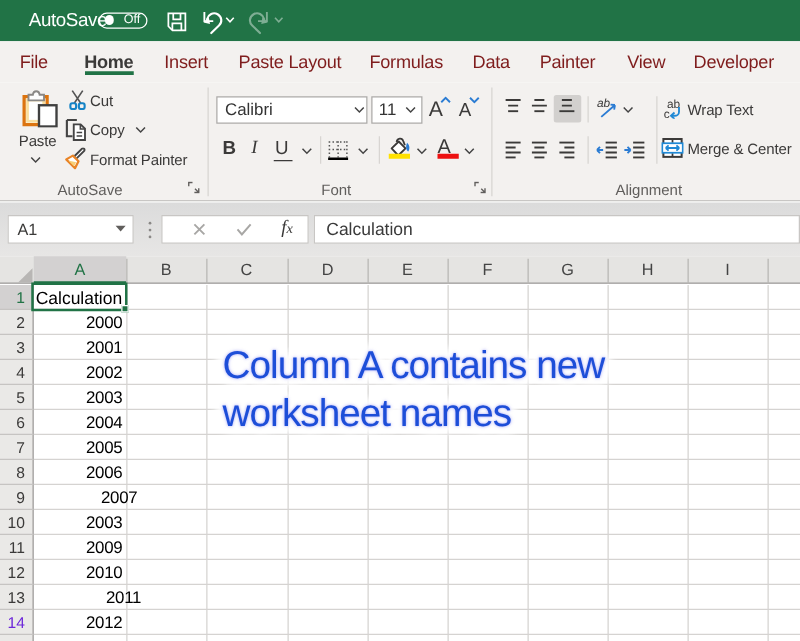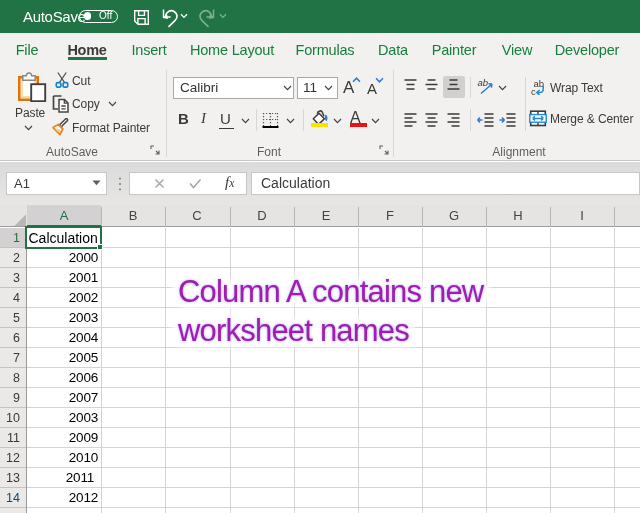--- a/index.html
+++ b/index.html
@@ -7,21 +7,21 @@
   body { font-family:"Liberation Sans", sans-serif; position:relative; background:#fff; }
   .abs { position:absolute; }
   
   #titlebar { left:0; top:0; width:640px; height:33px; background:#217346; }
   #autosave { left:23px; top:9px; color:#fff; font-size:15px; line-height:15px; letter-spacing:-0.3px; }
   #toggle { left:79px; top:10px; width:39px; height:13px; border:1.3px solid #fff; border-radius:7px; }
   #toggle .knob { position:absolute; left:3.5px; top:1.4px; width:7.6px; height:7.6px; border-radius:50%; background:#fff; }
   #toggle .off { position:absolute; left:19px; top:0px; color:#fff; font-size:10px; line-height:10.5px; }
   
   #tabrow { left:0; top:33px; width:640px; height:33px; background:#f3f1ef; }
-  .tab { position:absolute; top:9px; transform:translateX(-50%); font-size:14.5px; color:#15803d; letter-spacing:-0.2px; white-space:nowrap; }
+  .tab { position:absolute; top:9px; transform:translateX(-50%); font-size:14.5px; color:#7f1d1d; letter-spacing:-0.2px; white-space:nowrap; }
   #hometab { font-weight:bold; color:#3b3a39; letter-spacing:-0.3px; }
   #tabline { left:68px; top:57px; width:39px; height:3px; background:#217346; }
   
   #ribbon { left:0; top:66px; width:640px; height:95px; background:#f3f1ef; border-bottom:1px solid #c8c6c4; }
   .gsep { position:absolute; top:4px; width:1px; height:87px; background:#d8d5d2; }
   .glabel { position:absolute; top:79px; transform:translateX(-50%); font-size:12px; color:#605e5c; white-space:nowrap; }
   .rtext { position:absolute; font-size:12px; color:#3b3a39; white-space:nowrap; letter-spacing:-0.1px; }
   .combo { position:absolute; background:#fff; border:1px solid #aaa8a6; }
   .selbg { position:absolute; background:#d2d0ce; border-radius:2px; }
   
@@ -31,21 +31,21 @@
   #sheet { left:0; top:205px; width:640px; height:308px; background:#fff; }
   #colhdr { position:absolute; left:0; top:0; width:640px; height:22px; background:#e5e4e2; border-bottom:1px solid #9d9b99; }
   .chsep { position:absolute; top:2px; width:1px; height:20px; background:#b7b5b3; }
   .chl { position:absolute; top:3px; transform:translateX(-50%); font-size:13px; color:#444; }
   #rowhdr { position:absolute; left:0; top:23px; width:27px; height:285px; background:#eae9e7; border-right:1px solid #9d9b99; }
   .rn { position:absolute; right:6px; width:20px; text-align:right; font-size:12.5px; color:#3b3a39; line-height:20px; }
   .rsep { position:absolute; left:0; width:26px; height:1px; background:#c6c4c2; }
   .gv { position:absolute; top:23px; width:1px; height:285px; background:#d5d3d1; }
   .gh { position:absolute; left:27px; width:613px; height:1px; background:#d5d3d1; }
   .yr { position:absolute; width:70px; text-align:right; font-size:13.5px; color:#000; line-height:20px; letter-spacing:-0.2px; }
-  #note { position:absolute; left:178px; top:67px; font-size:31px; line-height:39px; color:#a21caf; letter-spacing:-0.8px;
+  #note { position:absolute; left:178px; top:67px; font-size:31px; line-height:39px; color:#1d4ed8; letter-spacing:-0.8px;
           text-shadow:0 0 2.5px rgba(60,60,240,.5),0 0 2px #fff,0 0 3px #fff,0 0 4px #fff,0 0 5px #fff,0 0 6px #fff,0 0 8px #fff,0 0 10px #fff,2px 2px 6px #fff,-2px 2px 6px #fff,2px -2px 6px #fff,-2px -2px 6px #fff,4px 0 7px #fff,-4px 0 7px #fff,0 4px 7px #fff,0 -4px 7px #fff,4px 4px 8px #fff,-4px -4px 8px #fff,4px -4px 8px #fff,-4px 4px 8px #fff,6px 2px 9px #fff,-6px -2px 9px #fff,2px 6px 9px #fff,-2px -6px 9px #fff; }
 </style>
 </head>
 <body>
   <div class="abs" id="titlebar">
     <span class="abs" id="autosave">AutoSave</span>
     <span class="abs" id="toggle">
       <span class="knob"></span>
       <span class="off">Off</span>
     </span>
@@ -69,21 +69,21 @@
     </svg>
     <svg class="abs" style="left:219px;top:13px;opacity:.42" width="8" height="6" viewBox="0 0 8 6">
       <path d="M1 1.2 L4 4.4 L7 1.2" fill="none" stroke="#fff" stroke-width="1.3"></path>
     </svg>
   </div>
 
   <div class="abs" id="tabrow">
     <span class="tab" style="left:27px">File</span>
     <span class="tab" id="hometab" style="left:87px">Home</span>
     <span class="tab" style="left:149px">Insert</span>
-    <span class="tab" style="left:232px">Home Layout</span>
+    <span class="tab" style="left:232px">Paste Layout</span>
     <span class="tab" style="left:325px">Formulas</span>
     <span class="tab" style="left:393px">Data</span>
     <span class="tab" style="left:454px">Painter</span>
     <span class="tab" style="left:517px">View</span>
     <span class="tab" style="left:587px">Developer</span>
   </div>
   <div class="abs" id="tabline"></div>
 
   <div class="abs" id="ribbon">
 
@@ -302,21 +302,21 @@
       <span class="rn" style="top:60px;color:#3b3a39">4</span>
       <span class="rn" style="top:80px;color:#3b3a39">5</span>
       <span class="rn" style="top:100px;color:#3b3a39">6</span>
       <span class="rn" style="top:120px;color:#3b3a39">7</span>
       <span class="rn" style="top:140px;color:#3b3a39">8</span>
       <span class="rn" style="top:160px;color:#3b3a39">9</span>
       <span class="rn" style="top:180px;color:#3b3a39">10</span>
       <span class="rn" style="top:200px;color:#3b3a39">11</span>
       <span class="rn" style="top:220px;color:#3b3a39">12</span>
       <span class="rn" style="top:240px;color:#3b3a39">13</span>
-      <span class="rn" style="top:260px;color:#0c4a6e">14</span>
+      <span class="rn" style="top:260px;color:#6d28d9">14</span>
       <div class="rsep" style="top:19px"></div>
       <div class="rsep" style="top:39px"></div>
       <div class="rsep" style="top:59px"></div>
       <div class="rsep" style="top:79px"></div>
       <div class="rsep" style="top:99px"></div>
       <div class="rsep" style="top:119px"></div>
       <div class="rsep" style="top:139px"></div>
       <div class="rsep" style="top:159px"></div>
       <div class="rsep" style="top:179px"></div>
       <div class="rsep" style="top:199px"></div>
@@ -352,25 +352,25 @@
     </div>
     <div id="cells">
       <span class="abs" style="left:28.5px;top:23px;font-size:14px;color:#000;line-height:20px">Calculation</span>
       <span class="yr" style="left:28px;top:43px">2000</span>
       <span class="yr" style="left:28px;top:63px">2001</span>
       <span class="yr" style="left:28px;top:83px">2002</span>
       <span class="yr" style="left:28px;top:103px">2003</span>
       <span class="yr" style="left:28px;top:123px">2004</span>
       <span class="yr" style="left:28px;top:143px">2005</span>
       <span class="yr" style="left:28px;top:163px">2006</span>
-      <span class="yr" style="left:28px;top:183px">2007</span>
+      <span class="yr" style="left:40px;top:183px">2007</span>
       <span class="yr" style="left:28px;top:203px">2003</span>
       <span class="yr" style="left:28px;top:223px">2009</span>
       <span class="yr" style="left:28px;top:243px">2010</span>
-      <span class="yr" style="left:24px;top:263px">2011</span>
+      <span class="yr" style="left:43px;top:263px">2011</span>
       <span class="yr" style="left:28px;top:283px">2012</span>
     </div>
     <div id="note">Column A contains new<br>worksheet names</div>
     <div id="selection">
       <div class="abs" style="left:25px;top:21px;width:77px;height:23px;border:2px solid #217346"></div>
       <div class="abs" style="left:97px;top:39px;width:6px;height:6px;background:#217346;border:1px solid #fff"></div>
     </div>
   </div>
 
 </body></html>

